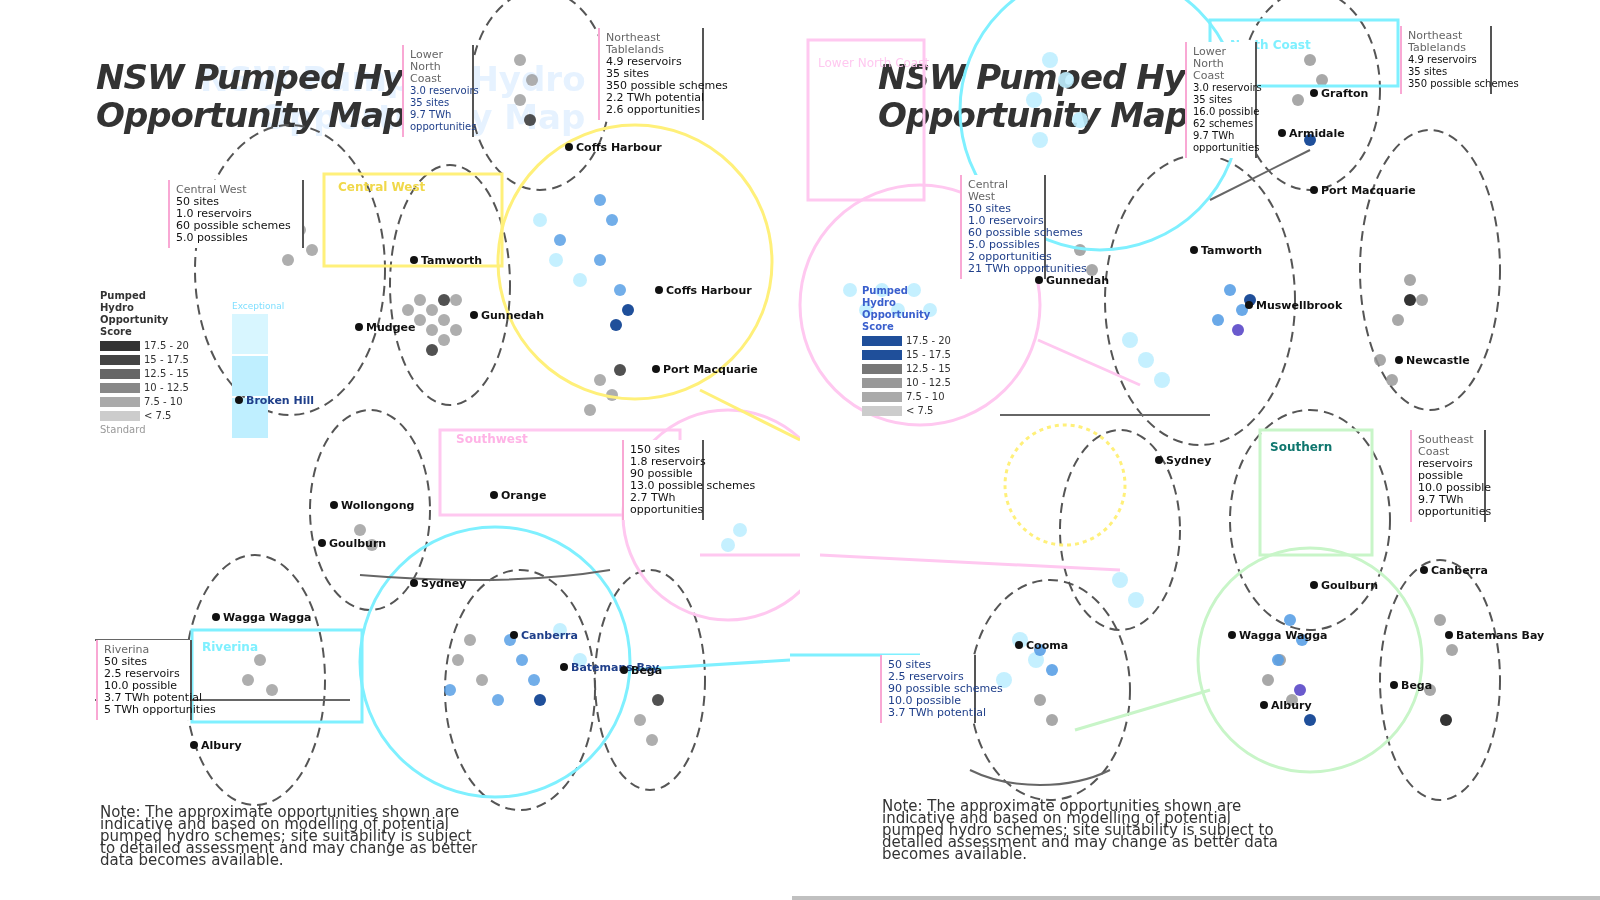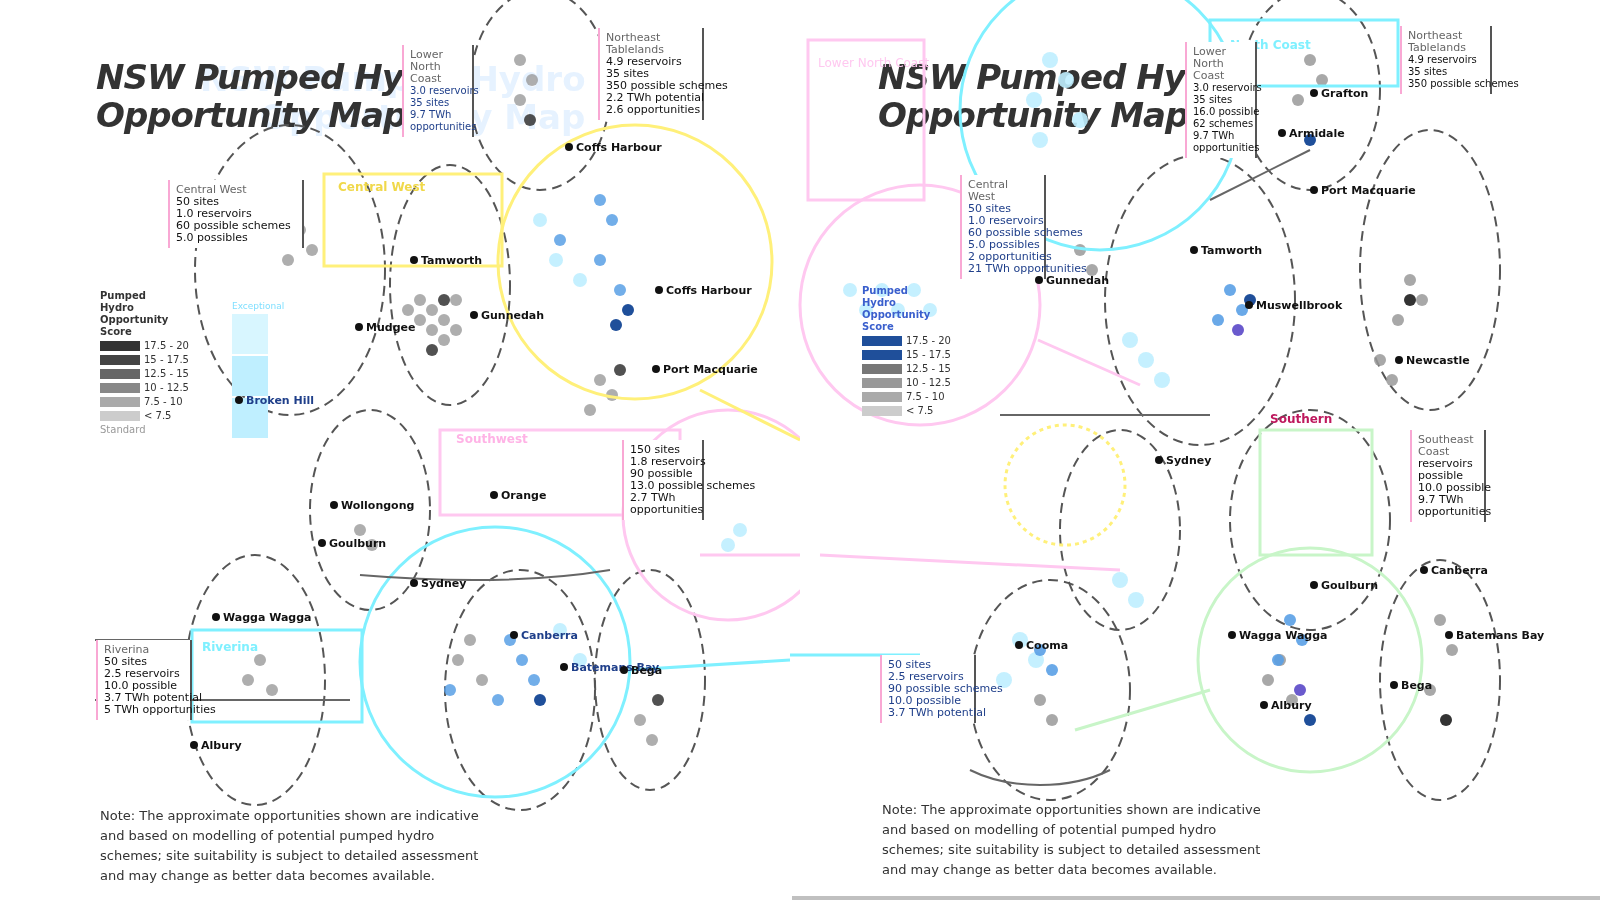--- a/index.html
+++ b/index.html
@@ -13,21 +13,21 @@
   .callout{position:absolute;background:#fff;border-left:2px solid #f9a8d4;border-right:2px solid #555;padding:4px 6px;font-size:11px;line-height:12px;color:#111;}
   .callout .head{color:#666;font-size:11px;}
   .callout .stat{white-space:nowrap;}
   .callout.blue .stat{color:#1f3f8a;}
   .region-label{position:absolute;font-size:12px;font-weight:bold;}
   .town{position:absolute;font-size:11px;font-weight:bold;line-height:11px;color:#111;}
   .town .dot{display:inline-block;width:8px;height:8px;border-radius:50%;background:#111;margin-right:3px;}
   .legend{position:absolute;font-size:10px;line-height:12px;color:#333;}
   .legend .row{display:flex;align-items:center;gap:4px;margin:2px 0;}
   .legend .sw{width:40px;height:10px;}
-  .footnote{position:absolute;font-size:13px;line-height:20px;color:#333;width:380px;}
+  .footnote{position:absolute;font-size:15px;line-height:12px;color:#333;width:380px;}
   .bottom-bar{position:absolute;left:792px;top:896px;width:808px;height:4px;background:#c0c0c0;}
 </style>
 </head>
 <body>
 
 <div class="panel left">
   <div class="ghost-title" style="left:200px;top:60px;">
     <div>NSW Pumped Hydro</div>
       <div style="padding-left:60px">Opportunity Map</div>
   </div>
@@ -323,21 +323,21 @@
     <line x1="0" y1="655" x2="130" y2="655" stroke="#7ff0ff" stroke-width="3"></line>
     <g stroke="#666" stroke-width="2" fill="none">
       <path d="M210,415 L420,415"></path>
       <path d="M180,770 C220,790 280,790 320,770"></path>
       <path d="M420,200 L520,150"></path>
     </g>
   </svg>
 
   <div class="region-label" style="left:28px;top:56px;color:#ffc8f0;font-weight:normal">Lower North Coast</div>
   <div class="region-label" style="left:440px;top:38px;color:#7ff0ff;">North Coast</div>
-  <div class="region-label" style="left:480px;top:412px;color:#be185d;">Southern</div>
+  <div class="region-label" style="left:480px;top:440px;color:#0f766e;">Southern</div>
 
   <div class="callout" style="left:395px;top:42px;width:56px;font-size:10px;">
     <div class="head">Lower North Coast</div>
     <div class="stat">3.0 reservoirs</div>
     <div class="stat">35 sites</div>
     <div class="stat">16.0 possible</div>
     <div class="stat">62 schemes</div>
     <div class="stat">9.7 TWh</div>
     <div class="stat">opportunities</div>
   </div>

